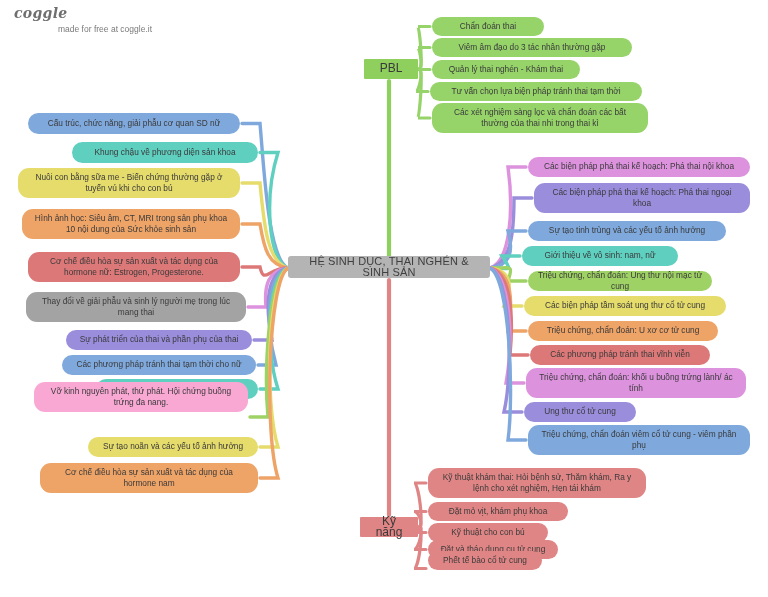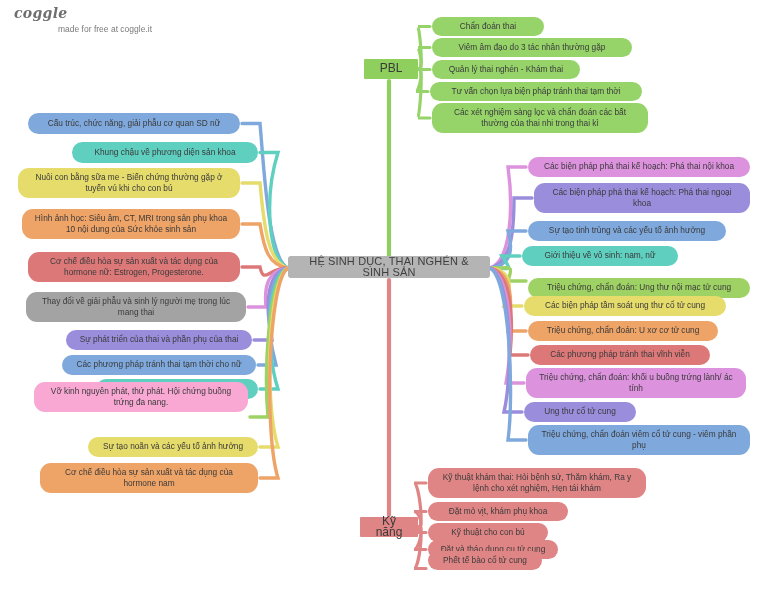--- a/index.html
+++ b/index.html
@@ -113,21 +113,21 @@
       <div class="node" style="left: 66px; top: 330px; width: 186px; height: 20px; background: rgb(154, 141, 220);">Sự phát triển của thai và phần phụ của thai</div>
       <div class="node" style="left: 62px; top: 355px; width: 194px; height: 20px; background: rgb(127, 169, 221);">Các phương pháp tránh thai tạm thời cho nữ</div>
       <div class="node" style="left: 96px; top: 379px; width: 162px; height: 20px; background: rgb(95, 207, 192);">Các pp tránh thai tạm thời cho nam</div>
       <div class="node" style="left: 34px; top: 382px; width: 214px; height: 30px; background: #f9a8d4;">Vỡ kinh nguyên phát, thứ phát. Hội chứng buồng trứng đa nang.</div>
       <div class="node" style="left: 88px; top: 437px; width: 170px; height: 20px; background: rgb(230, 220, 108);">Sự tạo noãn và các yếu tố ảnh hưởng</div>
       <div class="node" style="left: 40px; top: 463px; width: 218px; height: 30px; background: rgb(238, 163, 103);">Cơ chế điều hòa sự sản xuất và tác dụng của hormone nam</div>
       <div class="node" style="left: 528px; top: 157px; width: 222px; height: 20px; background: rgb(221, 146, 222);">Các biện pháp phá thai kế hoạch: Phá thai nội khoa</div>
       <div class="node" style="left: 534px; top: 183px; width: 216px; height: 30px; background: rgb(154, 141, 220);">Các biện pháp phá thai kế hoạch: Phá thai ngoại khoa</div>
       <div class="node" style="left: 528px; top: 221px; width: 198px; height: 20px; background: rgb(127, 169, 221);">Sự tạo tinh trùng và các yếu tố ảnh hưởng</div>
       <div class="node" style="left: 522px; top: 246px; width: 156px; height: 20px; background: rgb(95, 207, 192);">Giới thiệu về vô sinh: nam, nữ</div>
-      <div class="node" style="left: 528px; top: 271px; width: 222px; height: 20px; background: rgb(159, 210, 100); margin-top: 7px;">Triệu chứng, chẩn đoán: Ung thư nội mạc tử cung</div>
+      <div class="node" style="left: 528px; top: 271px; width: 184px; height: 20px; background: rgb(159, 210, 100);">Triệu chứng, chẩn đoán: Ung thư nội mạc tử cung</div>
       <div class="node" style="left: 524px; top: 296px; width: 202px; height: 20px; background: rgb(230, 220, 108);">Các biện pháp tầm soát ung thư cổ tử cung</div>
       <div class="node" style="left: 528px; top: 321px; width: 190px; height: 20px; background: rgb(238, 163, 103);">Triệu chứng, chẩn đoán: U xơ cơ tử cung</div>
       <div class="node" style="left: 530px; top: 345px; width: 180px; height: 20px; background: rgb(221, 120, 120);">Các phương pháp tránh thai vĩnh viễn</div>
       <div class="node" style="left: 526px; top: 368px; width: 220px; height: 30px; background: rgb(221, 146, 222);">Triệu chứng, chẩn đoán: khối u buồng trứng lành/ ác tính</div>
       <div class="node" style="left: 524px; top: 402px; width: 112px; height: 20px; background: rgb(154, 141, 220);">Ung thư cổ tử cung</div>
       <div class="node" style="left: 528px; top: 425px; width: 222px; height: 30px; background: rgb(127, 169, 221);">Triệu chứng, chẩn đoán viêm cổ tử cung - viêm phần phụ</div>
       <div class="node hub" style="left: 364px; top: 59px; width: 54px; height: 20px; background: rgb(142, 207, 94);">PBL</div>
       <div class="node" style="left: 432px; top: 17px; width: 112px; height: 19px; background: rgb(150, 212, 106);">Chẩn đoán thai</div>
       <div class="node" style="left: 432px; top: 38px; width: 200px; height: 19px; background: rgb(150, 212, 106);">Viêm âm đạo do 3 tác nhân thường gặp</div>
       <div class="node" style="left: 432px; top: 60px; width: 148px; height: 19px; background: rgb(150, 212, 106);">Quản lý thai nghén - Khám thai</div>

